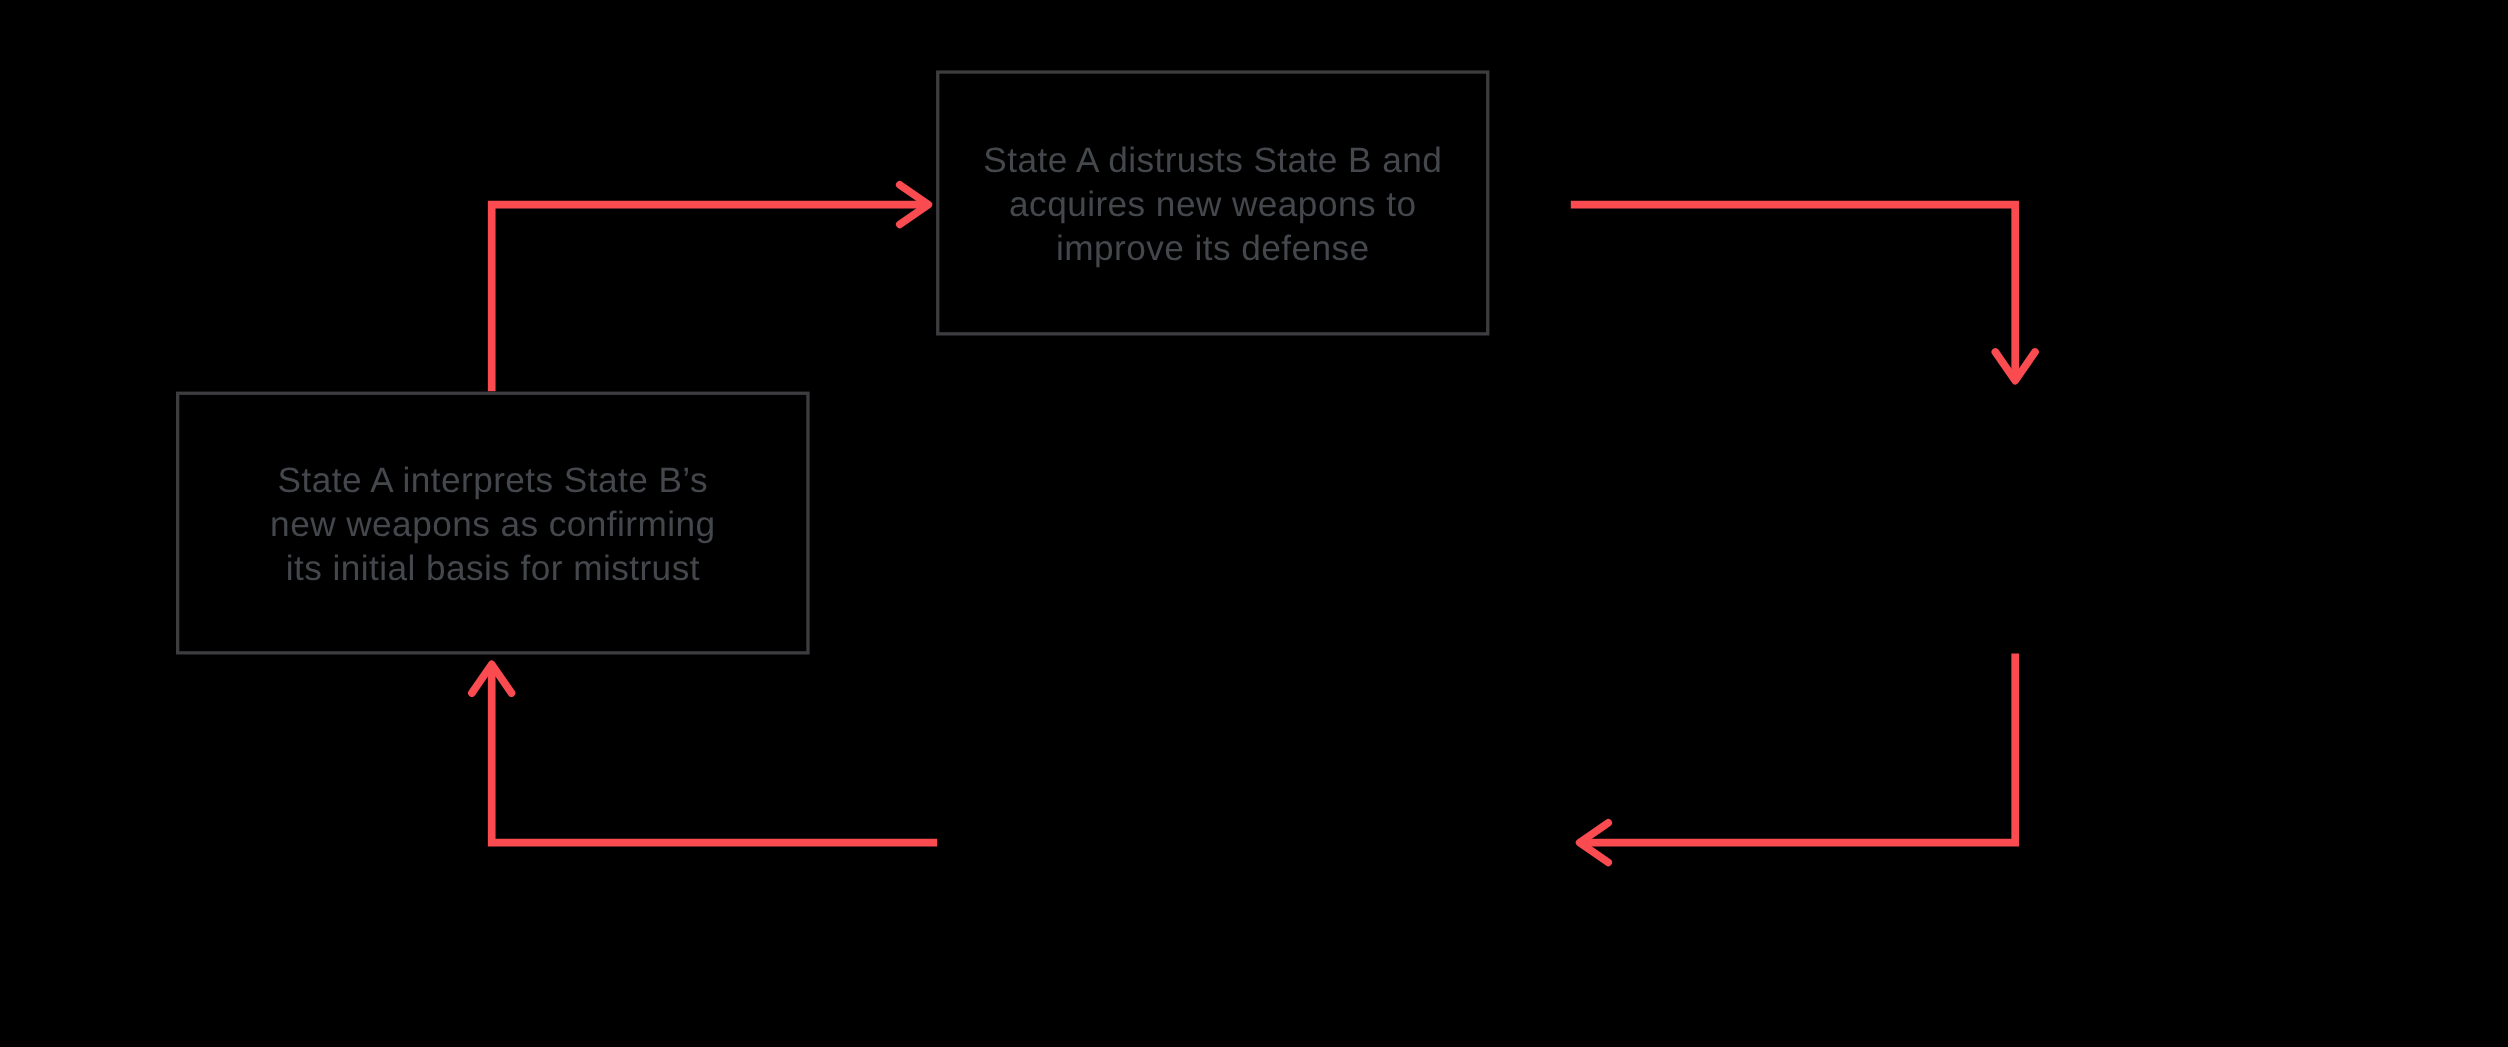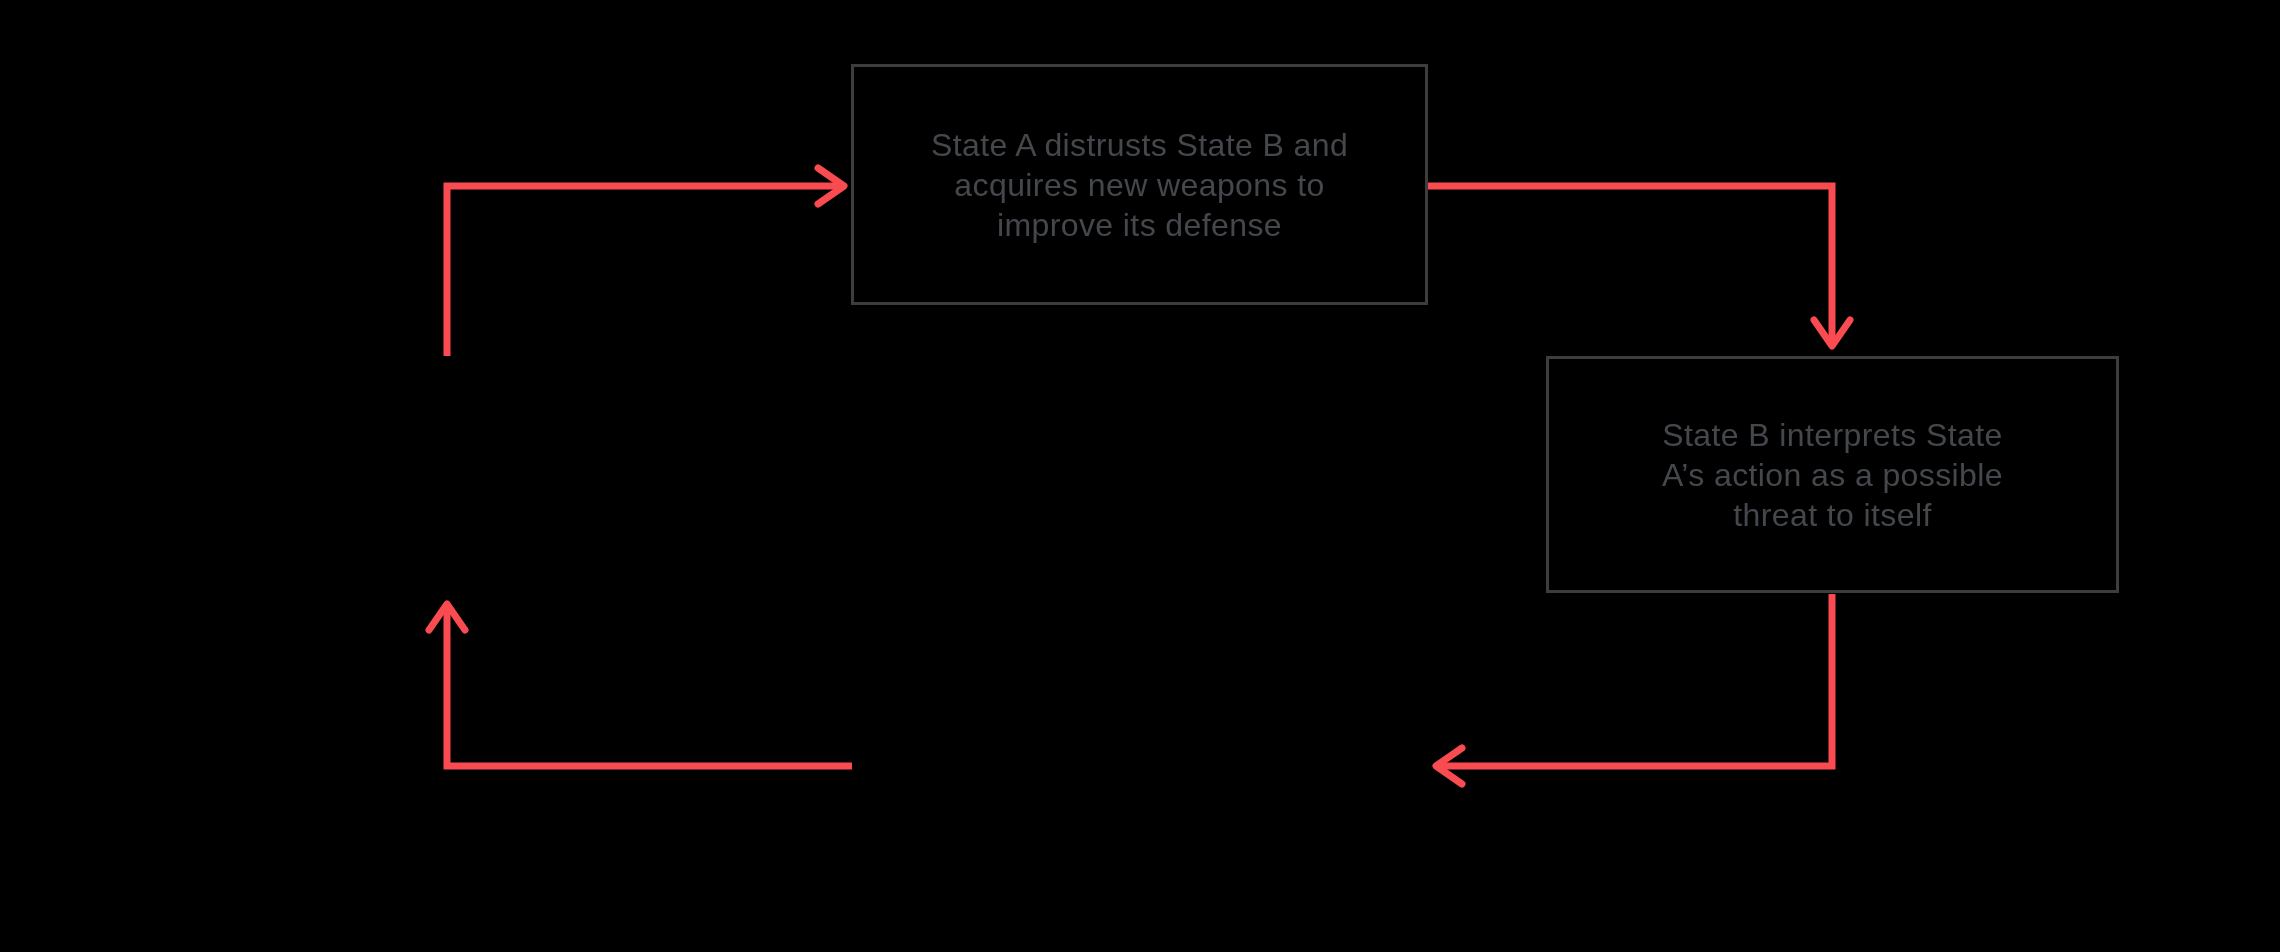--- a/index.html
+++ b/index.html
@@ -25,21 +25,21 @@
     position:absolute;
     border:3px solid var(--box-border);
     background:var(--box-fill);
     color:var(--box-text);
     display:flex;align-items:center;justify-content:center;
     text-align:center;
     font-size:32px;line-height:40px;letter-spacing:0.4px;
     font-weight:400;
   }
   .node-text{white-space:pre-line;}
-  .node-top{left:851px;top:64px;width:577px;height:241px;}
+  .node-top{left:851px;top:64px;width:503px;height:241px;}
   .node-right{left:1546px;top:356px;width:573px;height:237px;}
   .node-bottom{left:852px;top:646px;width:576px;height:237px;}
   .node-left{left:160px;top:356px;width:576px;height:239px;}
 </style>
 </head>
 <body>
 
 <div class="canvas">
 
   <svg class="edges" viewBox="0 0 2280 952">
@@ -60,21 +60,21 @@
       <polyline class="head" points="429,630 447,604 465,630"></polyline>
     </g>
   </svg>
 
   <div class="node node-top">
     <span class="node-text">State A distrusts State B and
 acquires new weapons to
 improve its defense</span>
   </div>
 
-  <div class="node node-right">
-    <span class="node-text">State B interprets State
-A’s action as a possible
-threat to itself</span>
-  </div>
 
 
+  <div class="node node-left">
+    <span class="node-text">State A interprets State B’s
+new weapons as confirming
+its initial basis for mistrust</span>
+  </div>
 
 </div>
 
 </body></html>

